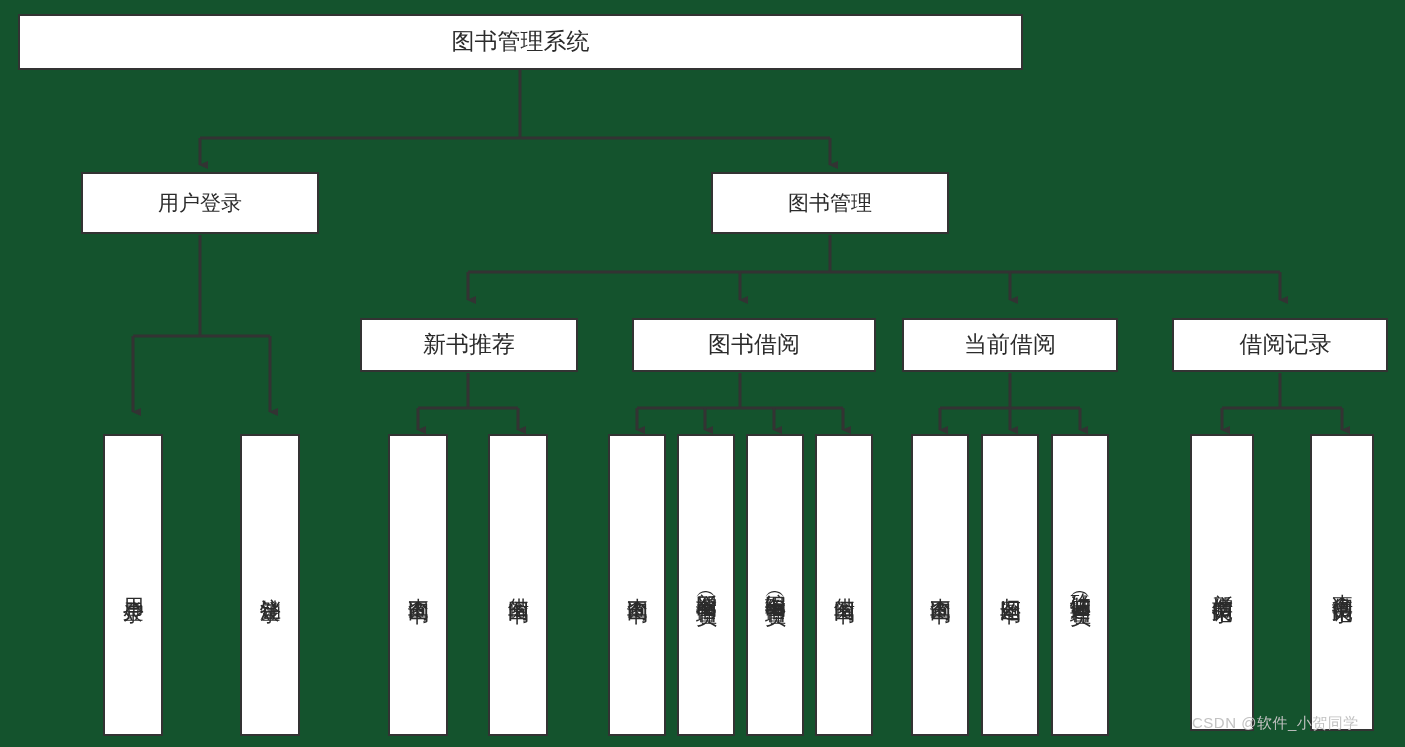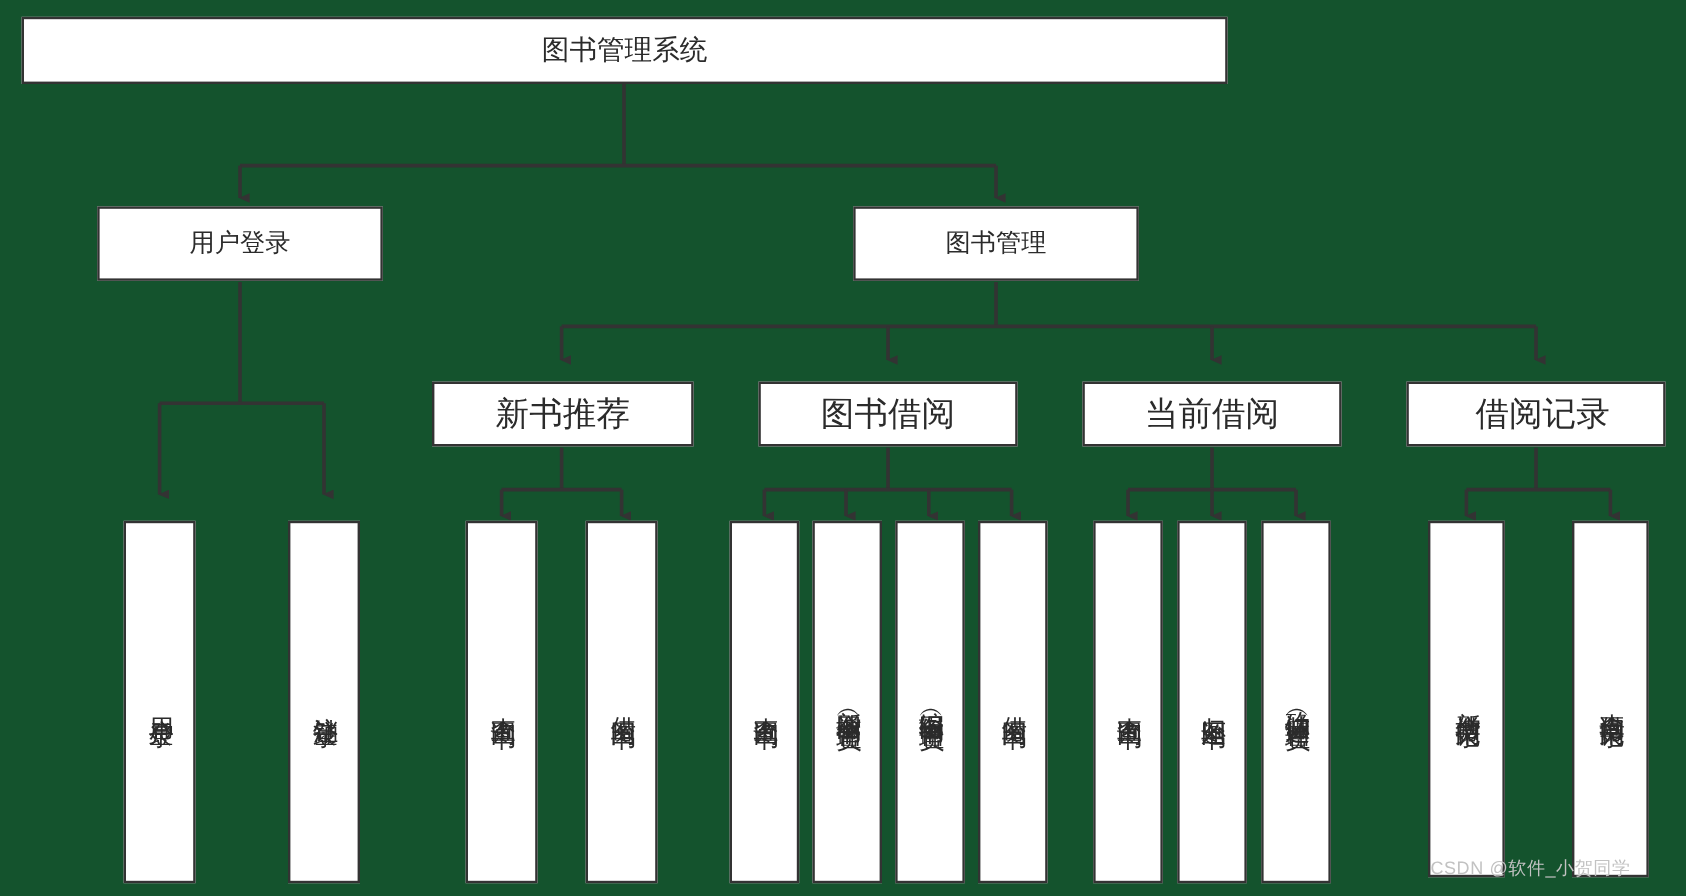--- a/index.html
+++ b/index.html
@@ -43,21 +43,21 @@
     color: #2b2b2b;
     white-space: nowrap;
   }
   .node-root .node-label {
     font-size: 23px;
   }
   .node-l2 .node-label {
     font-size: 21px;
   }
   .node-l3 .node-label {
-    font-size: 28px;
+    font-size: 23px;
   }
   .node-leaf {
     border-width: 2px;
   }
   .node-leaf .node-label {
     font-size: 21px;
     writing-mode: vertical-rl;
     text-orientation: upright;
     letter-spacing: 2px;
     white-space: normal;
@@ -136,21 +136,21 @@
   </div>
 
   <div class="node node-l2" style="left:711px; top:172px; width:238px; height:62px;">
     <span class="node-label">图书管理</span>
   </div>
 
   <div class="node node-l3" style="left:360px; top:318px; width:218px; height:54px;">
     <span class="node-label">新书推荐</span>
   </div>
 
-  <div class="node node-l3" style="left:632px; top:318px; width:216px; height:54px;">
+  <div class="node node-l3" style="left:632px; top:318px; width:244px; height:54px;">
     <span class="node-label">图书借阅</span>
   </div>
 
   <div class="node node-l3" style="left:902px; top:318px; width:216px; height:54px;">
     <span class="node-label">当前借阅</span>
   </div>
 
   <div class="node node-l3" style="left:1172px; top:318px; width:216px; height:54px;padding-left:11px;">
     <span class="node-label">借阅记录</span>
   </div>

